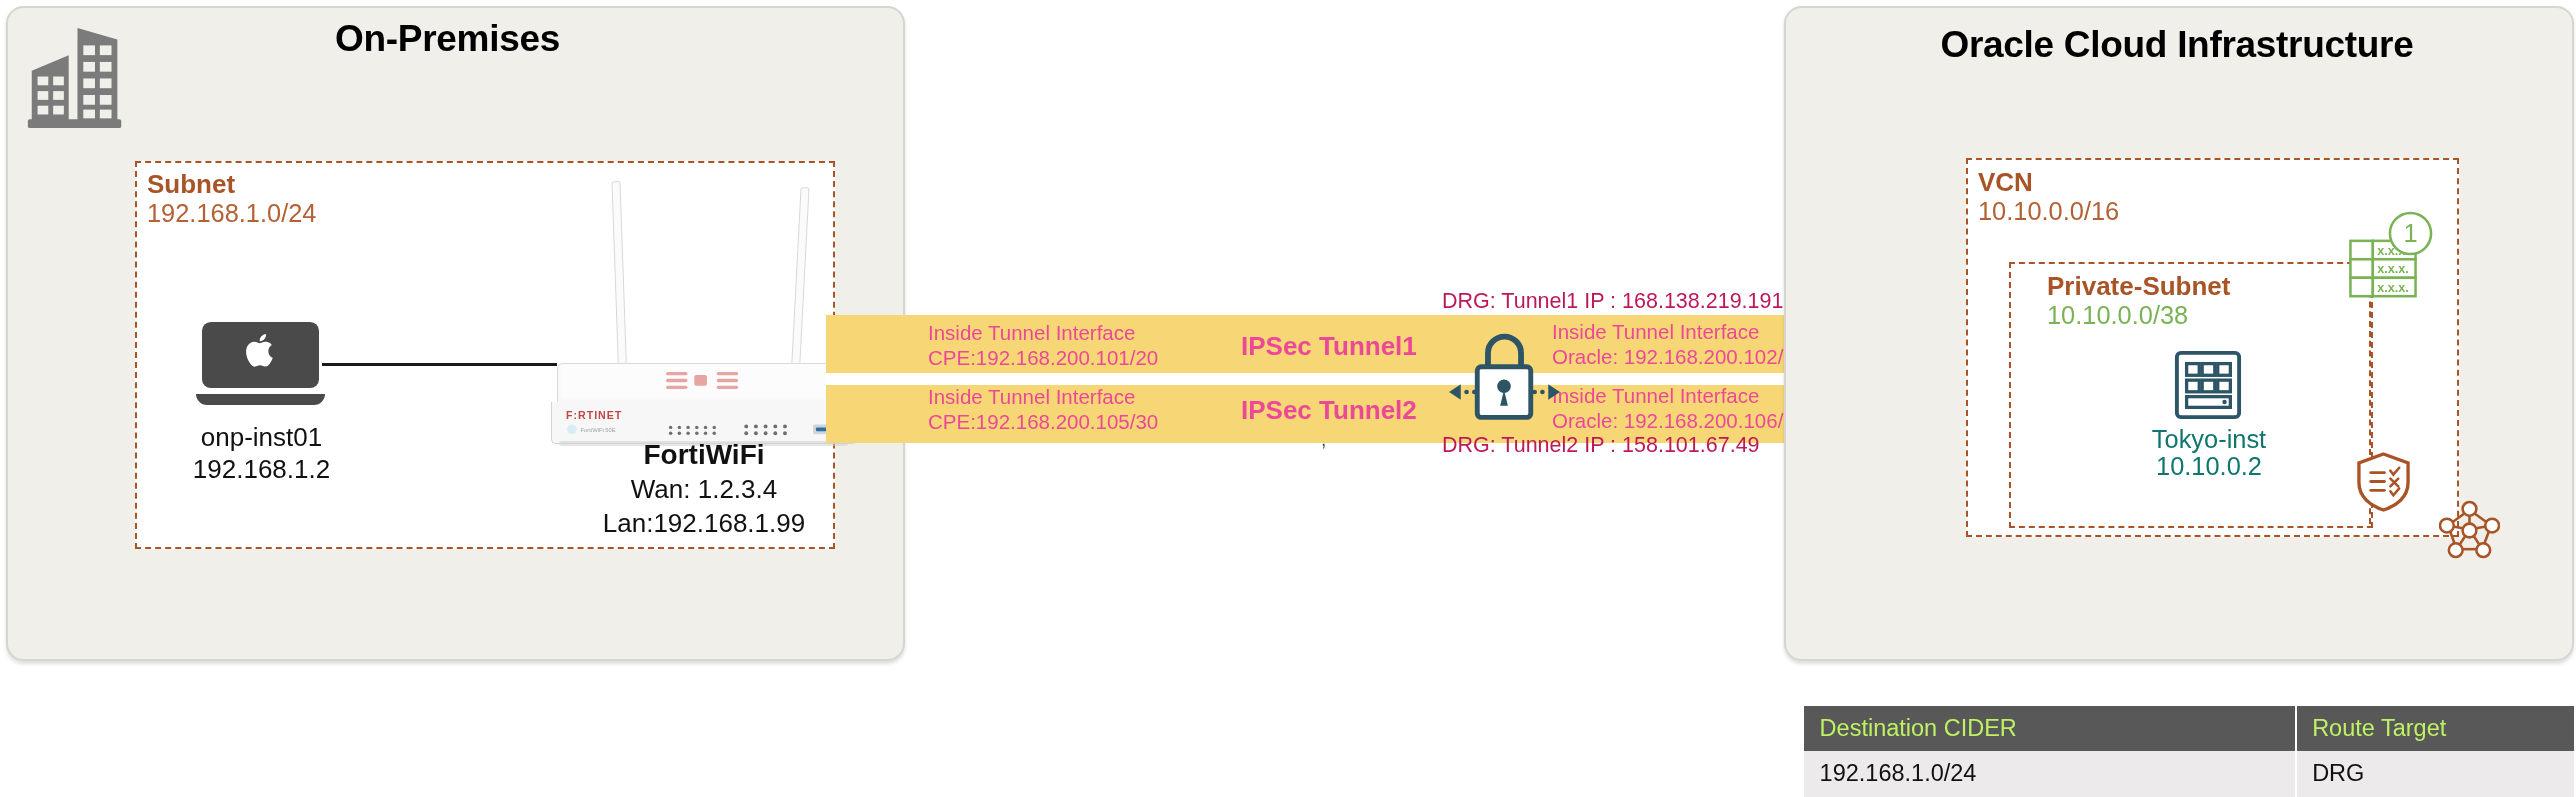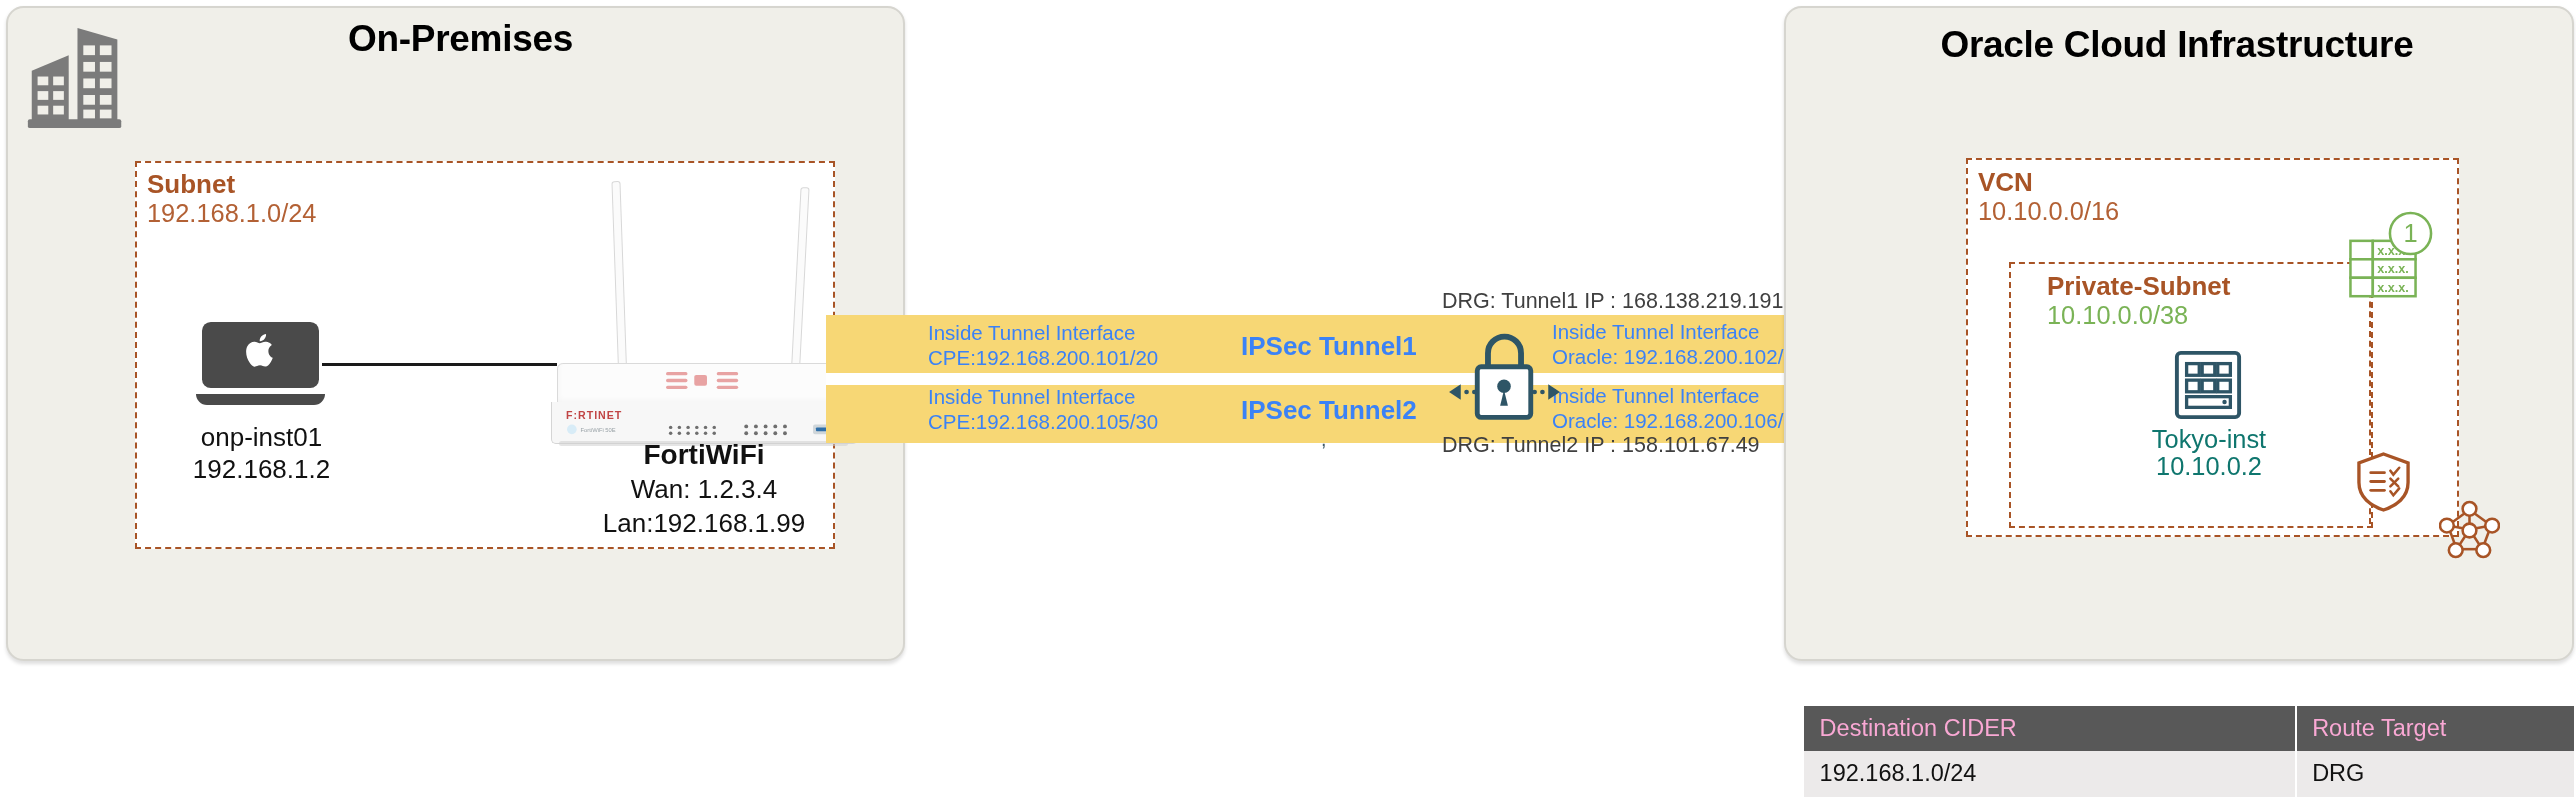--- a/index.html
+++ b/index.html
@@ -34,34 +34,34 @@
   .nodelabel.slate{color:#0f766e;}
 
   
   .tunnel{
     position:absolute;background:#f7d775;
     border-radius:0 25.4px 25.4px 0;
   }
   .tunnel-cap{
     position:absolute;background:#f0cd63;border-radius:50%;
   }
-  .tunnel-txt{position:absolute;font-size:20.5px;color:#3b82f6;line-height:1.2;}
+  .tunnel-txt{position:absolute;font-size:20.5px;color:#ec4899;line-height:1.2;}
   .tunnel-txt.center{font-weight:bold;font-size:26px;}
 
-  .plaintxt{position:absolute;font-size:21.5px;color:#404040;line-height:1.2;white-space:nowrap;text-align:center;}
+  .plaintxt{position:absolute;font-size:21.5px;color:#be185d;line-height:1.2;white-space:nowrap;text-align:center;}
 
   
   .wire{position:absolute;background:#1a1a1a;}
   .wire-brown{position:absolute;background:#8c4a22;height:4.9px;}
   .dot-brown{position:absolute;width:12.7px;height:12.7px;border-radius:50%;background:#8c4a22;}
 
   
   .rt-title{position:absolute;font-weight:bold;font-size:27px;color:#3aa84e;white-space:nowrap;}
   .rt{position:absolute;border-collapse:collapse;font-size:23.5px;}
-  .rt th{background:#585858;color:#f9a8d4;font-weight:normal;text-align:left;
+  .rt th{background:#585858;color:#bef264;font-weight:normal;text-align:left;
          padding:8.8px 15.6px;border-right:2px solid #fff;}
   .rt td{background:#eceaea;color:#111;text-align:left;padding:9.8px 15.6px;
          border-right:2px solid #fff;}
   .rt .c1{width:586px;}
   .rt .c2{width:322px;}
 
   
   .laptop{position:absolute;}
   .laptop .lid{position:absolute;left:0;top:0;width:100%;height:80%;
     background:#4a4a4a;border-radius:8.8px;}
@@ -81,21 +81,21 @@
 
   svg{display:block;}
 </style>
 </head>
 <body>
 
 <div class="stage">
 
   <div class="panel" style="left:5.9px;top:5.9px;width:895px;height:651px;"></div>
 
-  <div class="panel-title" style="left:13px;top:17.6px;width:895px;">On-Premises</div>
+  <div class="panel-title" style="left:0;top:17.6px;width:895px;">On-Premises</div>
 
   <div style="position:absolute;left:21.5px;top:23.5px;width:109px;height:107px;">
     <svg viewBox="0 0 112 110" width="109" height="107">
       <g fill="#7b7b7b">
         <polygon points="48,32 48,100 10,100 10,48"></polygon>
         <polygon points="57,4 57,100 98,100 98,16"></polygon>
         <rect x="6" y="98" width="96" height="9" rx="2"></rect>
       </g>
       <g fill="#f0efe9">
         <rect x="16" y="54" width="11" height="9"></rect>

